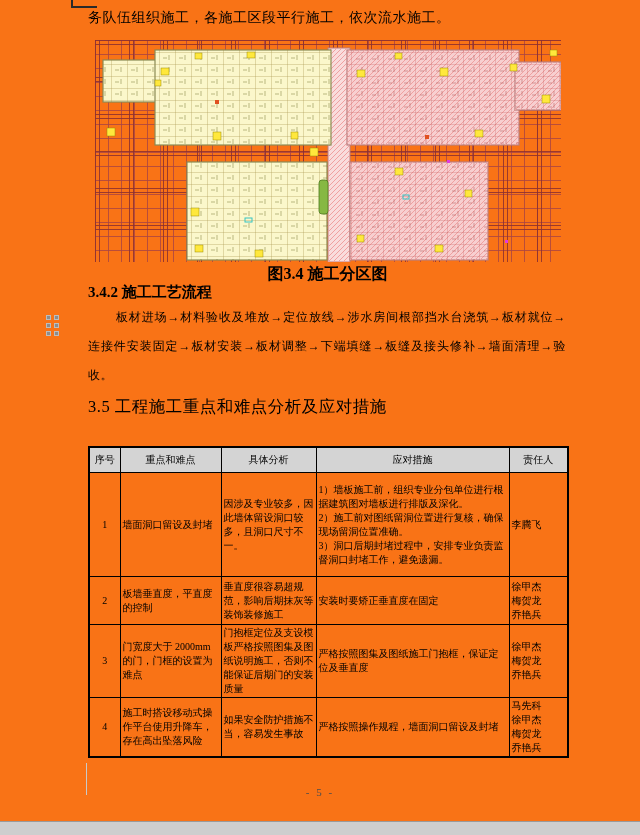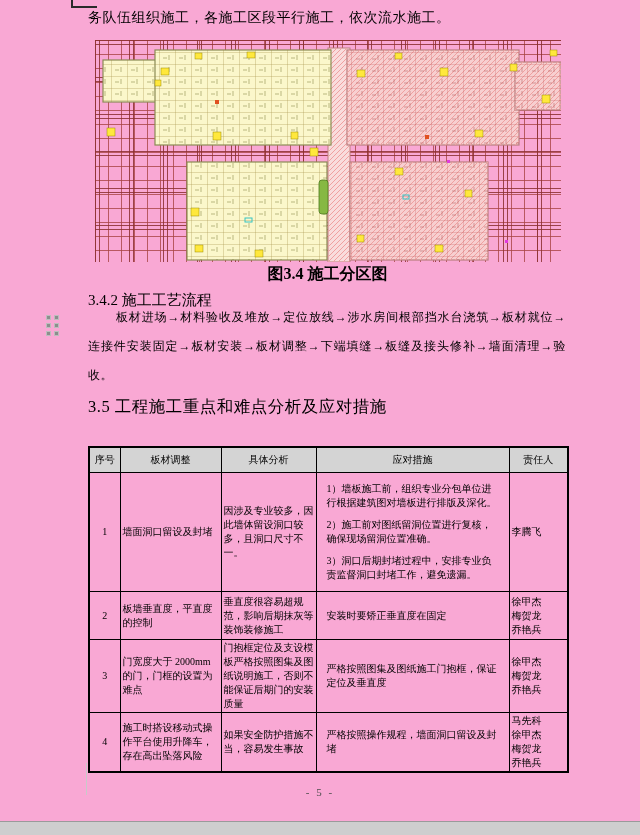--- a/index.html
+++ b/index.html
@@ -4,32 +4,32 @@
 <style>
   html,body{margin:0;padding:0;}
   body{
     width:640px;height:835px;
     background:#ffffff;
     font-family:"Liberation Serif","DejaVu Serif",serif;
     color:#000;
     position:relative;
     overflow:hidden;
   }
-  .page{position:absolute;left:0;top:0;width:640px;height:835px;background:#f9a8d4;}
+  .page{position:absolute;left:0;top:0;width:640px;height:835px;background:#f97316;}
   .bottom-band{position:absolute;left:0;top:821px;width:640px;height:14px;background:#cecece;border-top:1px solid #9a9a9a;}
   .crop-mark-h{position:absolute;left:71px;top:6px;width:26px;height:0;border-top:2px solid #2a2a2a;}
   .crop-mark-v{position:absolute;left:71px;top:0px;width:0;height:8px;border-left:2px solid #2a2a2a;}
   .boundary-mark-v{position:absolute;left:86px;top:763px;width:0;height:32px;border-left:1px solid #c9c9c9;}
 
   .intro{position:absolute;left:88px;top:9px;width:480px;font-size:14px;letter-spacing:0.5px;}
 
   .figure-wrap{position:absolute;left:95px;top:40px;width:466px;height:222px;}
   .figure-caption{position:absolute;left:88px;top:264px;width:479px;text-align:center;font-weight:bold;font-size:16px;}
 
-  .h342{position:absolute;left:88px;top:283px;width:480px;font-size:15px;font-weight:normal;margin-top:8px;}
+  .h342{position:absolute;left:88px;top:283px;width:480px;font-size:15px;font-weight:bold;}
   .flow-para{position:absolute;left:88px;top:303px;width:478px;font-size:12px;line-height:29px;text-align:justify;text-indent:28px;letter-spacing:0.6px;}
 
   .margin-marker{position:absolute;left:46px;top:315px;width:13px;height:21px;
     display:grid;grid-template-columns:5px 5px;grid-template-rows:5px 5px 5px;gap:3px;}
   .margin-marker span{background:#8d8d8d;border:1px solid #bdbdbd;box-sizing:border-box;}
 
   .h35{position:absolute;left:88px;top:396px;width:480px;font-size:16.5px;font-weight:normal;letter-spacing:0.5px;}
   .tbl-title{position:absolute;left:88px;top:429px;width:479px;text-align:center;font-size:12.5px;font-weight:bold;}
 
   table.analysis{
@@ -38,21 +38,21 @@
     font-size:10px;line-height:14px;
   }
   table.analysis td,table.analysis th{
     border:1px solid #000;padding:1px 2px;vertical-align:middle;
     overflow:hidden;font-weight:normal;
   }
   table.analysis{border:2px solid #000;}
   table.analysis th{background:#d4d4d4;text-align:center;height:22px;}
   td.c-no{text-align:center;}
   td.c-resp{text-align:left;}
-  .measure-item{margin:8px;}
+  .measure-item{margin:0;}
 
   .page-number{position:absolute;left:0;top:786px;width:640px;text-align:center;font-size:11px;color:#4d4d4d;letter-spacing:2px;}
 </style>
 </head>
 <body>
 
 <div class="page">
 
   <div class="crop-mark-v"></div>
   <div class="crop-mark-h"></div>
@@ -182,21 +182,21 @@
     <colgroup>
       <col style="width:31px">
         <col style="width:101px">
         <col style="width:95px">
         <col style="width:193px">
         <col style="width:59px">
     </colgroup>
     <tbody>
         <tr>
       <th>序号</th>
-      <th>板材调整</th>
+      <th>重点和难点</th>
       <th>具体分析</th>
       <th>应对措施</th>
       <th>责任人</th>
     </tr>
     <tr style="height:104px;">
       <td class="c-no">1</td>
       <td>墙面洞口留设及封堵</td>
       <td>因涉及专业较多，因此墙体留设洞口较多，且洞口尺寸不一。</td>
       <td>
         <div class="measure-item">1）墙板施工前，组织专业分包单位进行根据建筑图对墙板进行排版及深化。</div>

